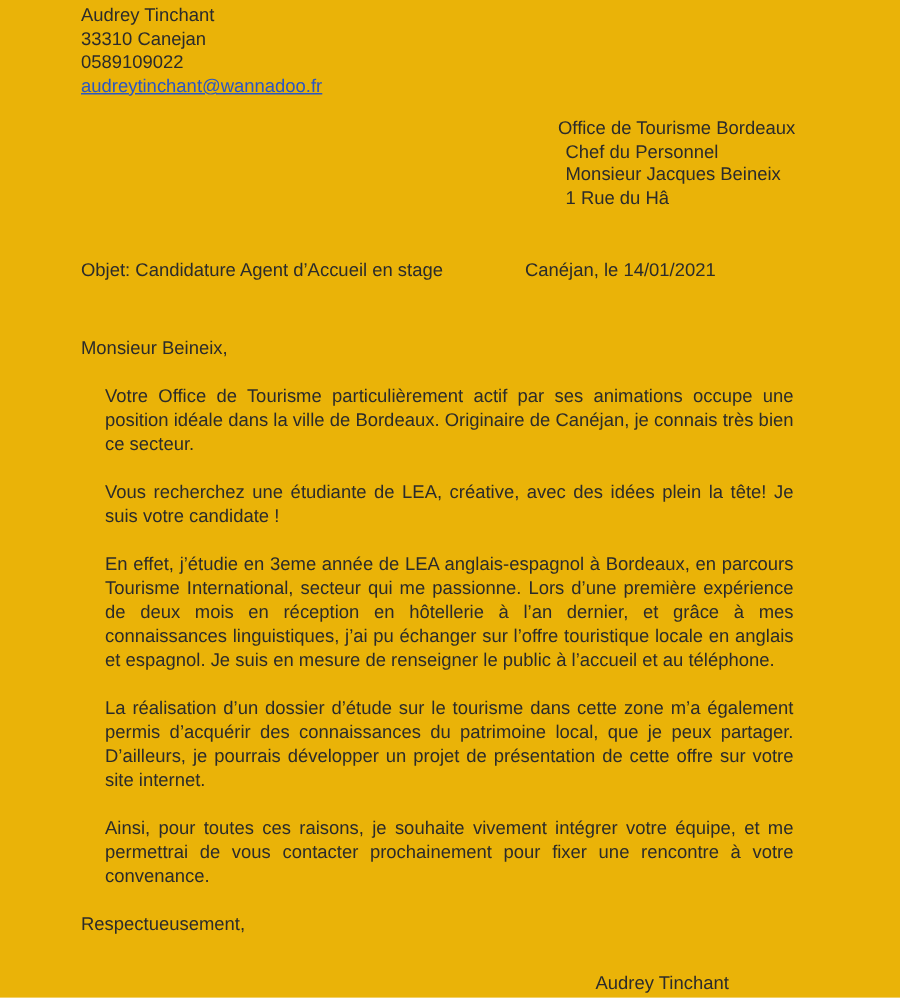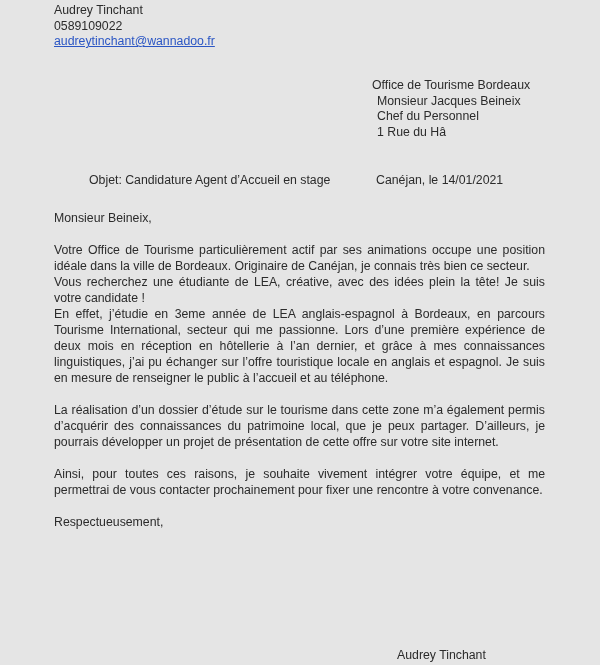--- a/index.html
+++ b/index.html
@@ -13,21 +13,21 @@
     position: relative;
     overflow: hidden;
     font-family: "Liberation Sans", sans-serif;
     color: #2b2b2b;
     -webkit-font-smoothing: antialiased;
   }
 
   .page {
     position: absolute;
     inset: 0;
-    background: #e5e5e5;
+    background: #eab308;
     text-decoration: underline;
   }
 
   
   .sender {
     position: absolute;
     left: 54px;
     top: 3px;
     font-size: 12.3px;
     line-height: 15.6px;
@@ -53,46 +53,45 @@
   .recipient .line.indent { padding-left: 5px; }
 
   
   .subject {
     position: absolute;
     left: 54px;
     top: 173px;
     font-size: 12.3px;
     line-height: 15.6px;
     white-space: nowrap;
-    margin-left: 35px;
   }
   .date {
     position: absolute;
-    left: 376px;
+    left: 350px;
     top: 173px;
     font-size: 12.3px;
     line-height: 15.6px;
     white-space: nowrap;
   }
 
   
   .body-wrap {
     position: absolute;
     left: 54px;
-    top: 210px;
+    top: 224px;
     width: 491px;
     font-size: 12.3px;
     line-height: 16px;
   }
   .salutation {
     margin: 0 0 16px 0;
     text-align: left;
   }
   .para {
-    margin: 0;
+    margin: 16px;
     text-align: justify;
     text-justify: inter-word;
   }
   .para + .para { margin-top: 0; }
   .para.gap { margin-top: 16px; }
   .closing {
     margin: 16px 0 12px 0;
     text-align: left;
   }
   .signature {
@@ -104,28 +103,29 @@
     white-space: nowrap;
   }
 </style>
 </head>
 <body>
 
 <div class="page">
 
   <div class="sender">
     <span class="line">Audrey Tinchant</span>
+    <span class="line">33310 Canejan</span>
     <span class="line">0589109022</span>
     <span class="line email-link">audreytinchant@wannadoo.fr</span>
   </div>
 
   <div class="recipient">
     <span class="line">Office de Tourisme Bordeaux</span>
+    <span class="line indent">Chef du Personnel</span>
     <span class="line indent">Monsieur Jacques Beineix</span>
-    <span class="line indent">Chef du Personnel</span>
     <span class="line indent">1 Rue du Hâ</span>
   </div>
 
   <div class="subject">Objet: Candidature Agent d’Accueil en stage</div>
 
   <div class="date">Canéjan, le 14/01/2021</div>
 
   <div class="body-wrap">
     <p class="salutation">Monsieur Beineix,</p>
     <p class="para">Votre Office de Tourisme particulièrement actif par ses animations occupe une position idéale dans la ville de Bordeaux. Originaire de Canéjan, je connais très bien ce secteur.</p>

